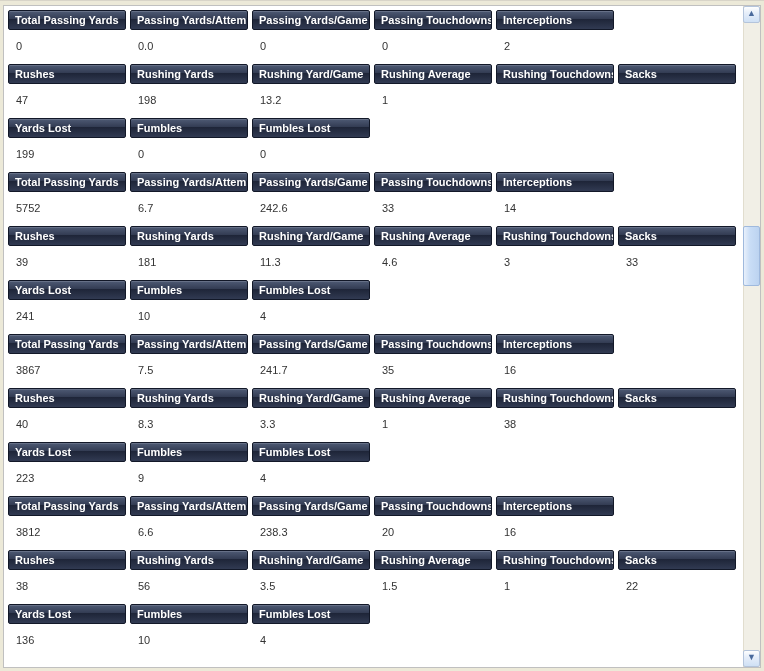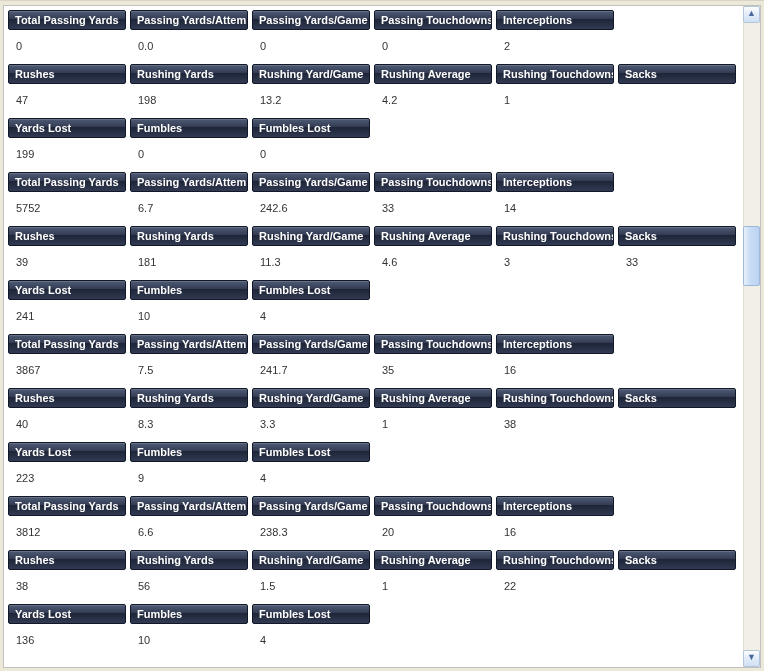--- a/index.html
+++ b/index.html
@@ -138,21 +138,20 @@
           <div class="cell header">Rushing Yards</div>
           <div class="cell header">Rushing Yard/Game</div>
           <div class="cell header">Rushing Average</div>
           <div class="cell header">Rushing Touchdowns</div>
           <div class="cell header">Sacks</div>
         </div>
         <div class="row value-row">
           <div class="cell value">47</div>
           <div class="cell value">198</div>
           <div class="cell value">13.2</div>
-          <div class="cell value">4.2</div>
           <div class="cell value">1</div>
         </div>
         <div class="row">
           <div class="cell header">Yards Lost</div>
           <div class="cell header">Fumbles</div>
           <div class="cell header">Fumbles Lost</div>
         </div>
         <div class="row value-row">
           <div class="cell value">199</div>
           <div class="cell value">0</div>
@@ -255,20 +254,21 @@
           <div class="cell header">Rushes</div>
           <div class="cell header">Rushing Yards</div>
           <div class="cell header">Rushing Yard/Game</div>
           <div class="cell header">Rushing Average</div>
           <div class="cell header">Rushing Touchdowns</div>
           <div class="cell header">Sacks</div>
         </div>
         <div class="row value-row">
           <div class="cell value">38</div>
           <div class="cell value">56</div>
+          <div class="cell value">3.5</div>
           <div class="cell value">1.5</div>
           <div class="cell value">1</div>
           <div class="cell value">22</div>
         </div>
         <div class="row">
           <div class="cell header">Yards Lost</div>
           <div class="cell header">Fumbles</div>
           <div class="cell header">Fumbles Lost</div>
         </div>
         <div class="row value-row">

